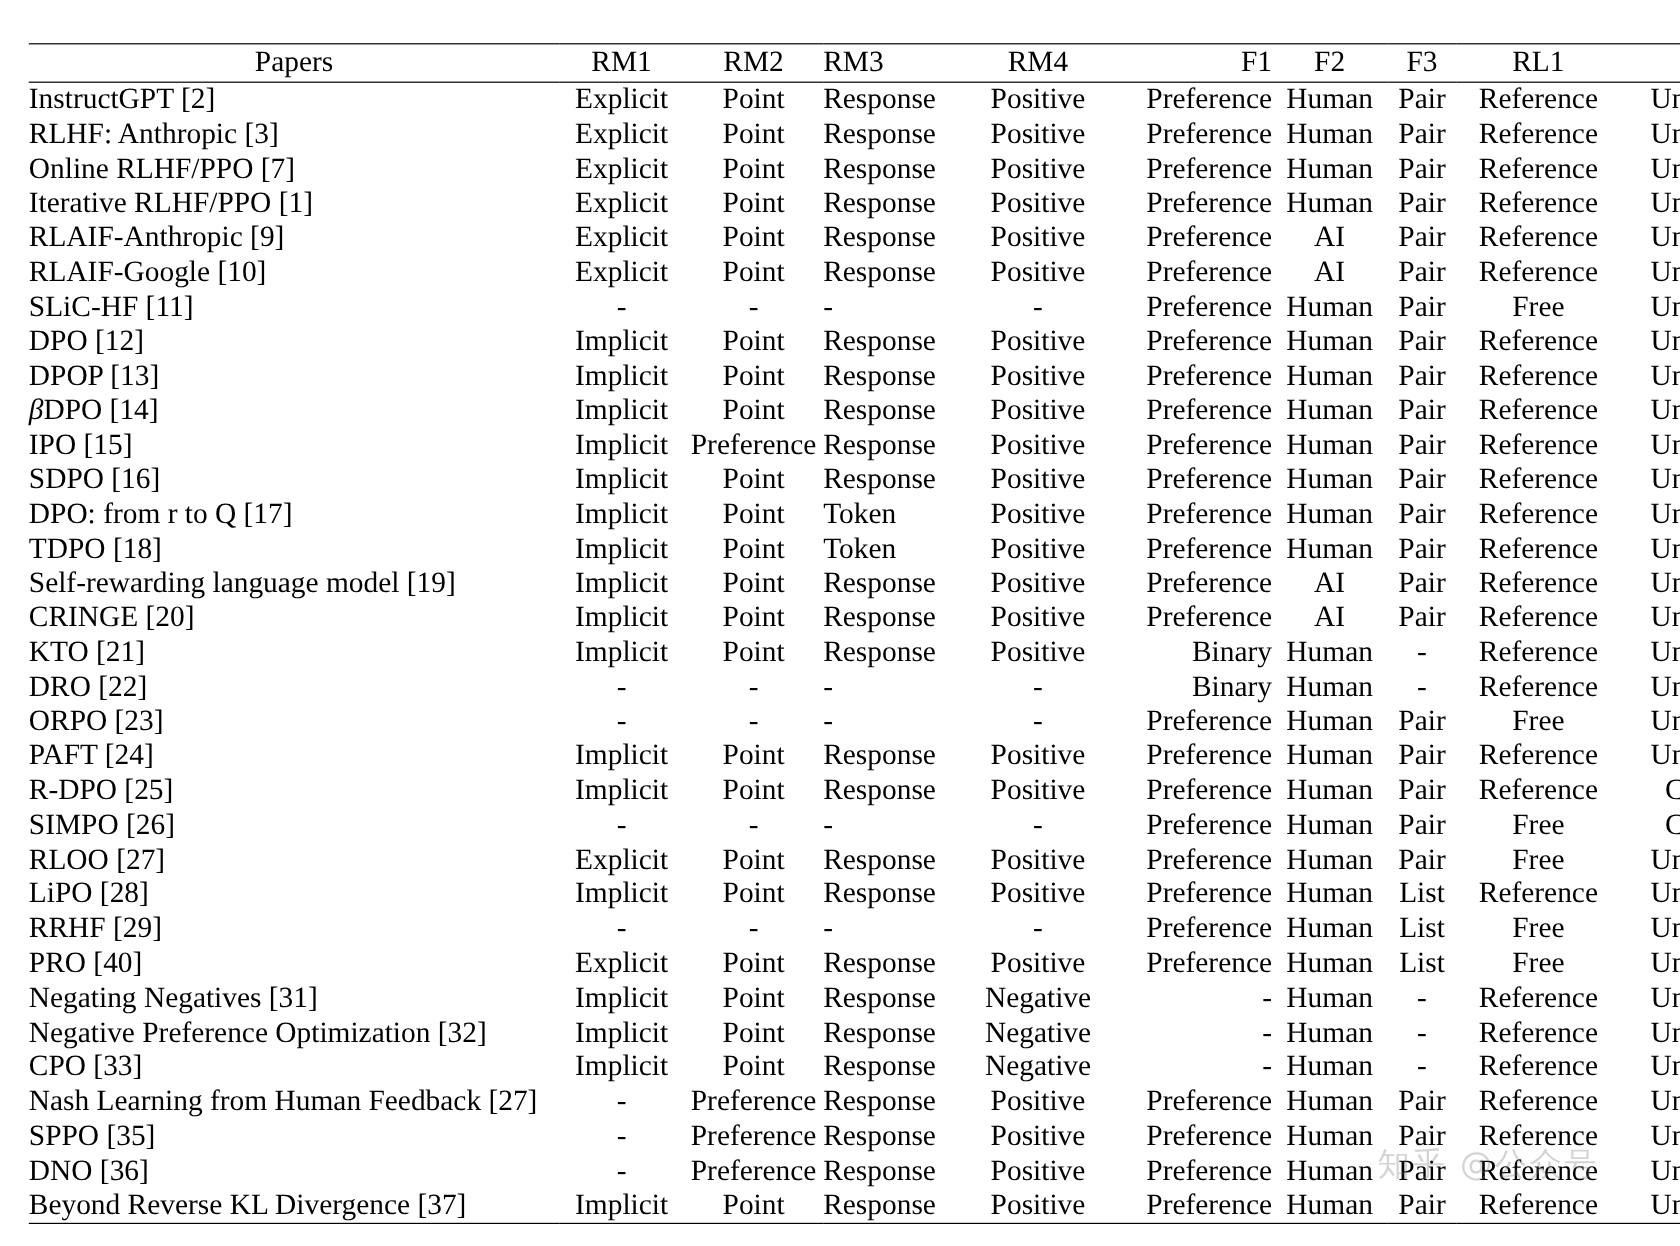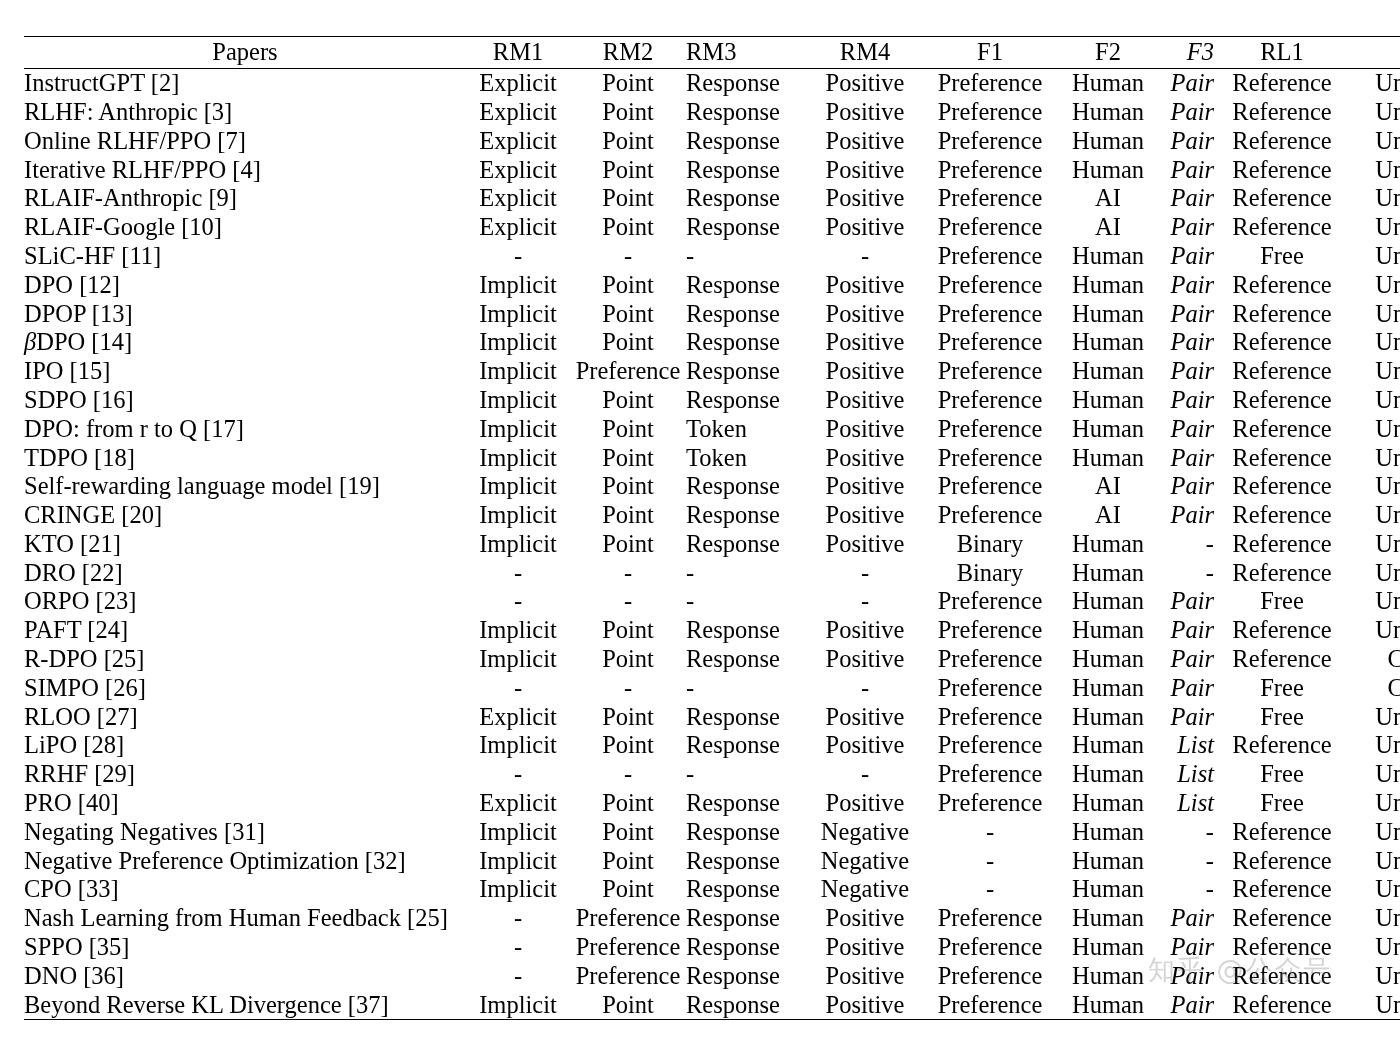--- a/index.html
+++ b/index.html
@@ -60,23 +60,23 @@
   
   .col-papers {
     width: 442px;
     padding-right: 10px !important;
     box-sizing: border-box;
   }
   .col-rm1 { width: 104px; text-align: center; }
   .col-rm2 { width: 116px; text-align: center; }
   .col-rm3 { width: 124px; text-align: left; }
   .col-rm4 { width: 110px; text-align: center; }
-  .col-f1  { width: 140px; text-align: center; }
+  .col-f1  { width: 140px; text-align: right; }
   .col-f2  { width: 96px;  text-align: center; }
-  .col-f3  { width: 58px;  text-align: right; font-style: italic; }
+  .col-f3  { width: 58px;  text-align: center; }
   .col-rl1 { width: 136px; text-align: center; }
   .col-rl2 { width: 150px; text-align: center; }
 
   thead th.col-papers { text-align: center; padding-right: 0 !important; }
 
   .greek-beta {
     font-style: italic;
     font-family: "Liberation Serif", "DejaVu Serif", serif;
   }
 
@@ -144,21 +144,21 @@
           <td class="col-rm2">Point</td>
           <td class="col-rm3">Response</td>
           <td class="col-rm4">Positive</td>
           <td class="col-f1">Preference</td>
           <td class="col-f2">Human</td>
           <td class="col-f3">Pair</td>
           <td class="col-rl1">Reference</td>
           <td class="col-rl2">Uncontrol</td>
         </tr>
         <tr>
-          <td class="col-papers">Iterative RLHF/PPO [4]</td>
+          <td class="col-papers">Iterative RLHF/PPO [1]</td>
           <td class="col-rm1">Explicit</td>
           <td class="col-rm2">Point</td>
           <td class="col-rm3">Response</td>
           <td class="col-rm4">Positive</td>
           <td class="col-f1">Preference</td>
           <td class="col-f2">Human</td>
           <td class="col-f3">Pair</td>
           <td class="col-rl1">Reference</td>
           <td class="col-rl2">Uncontrol</td>
         </tr>
@@ -456,21 +456,21 @@
           <td class="col-rm2">Point</td>
           <td class="col-rm3">Response</td>
           <td class="col-rm4">Negative</td>
           <td class="col-f1">-</td>
           <td class="col-f2">Human</td>
           <td class="col-f3">-</td>
           <td class="col-rl1">Reference</td>
           <td class="col-rl2">Uncontrol</td>
         </tr>
         <tr>
-          <td class="col-papers">Nash Learning from Human Feedback [25]</td>
+          <td class="col-papers">Nash Learning from Human Feedback [27]</td>
           <td class="col-rm1">-</td>
           <td class="col-rm2">Preference</td>
           <td class="col-rm3">Response</td>
           <td class="col-rm4">Positive</td>
           <td class="col-f1">Preference</td>
           <td class="col-f2">Human</td>
           <td class="col-f3">Pair</td>
           <td class="col-rl1">Reference</td>
           <td class="col-rl2">Uncontrol</td>
         </tr>

